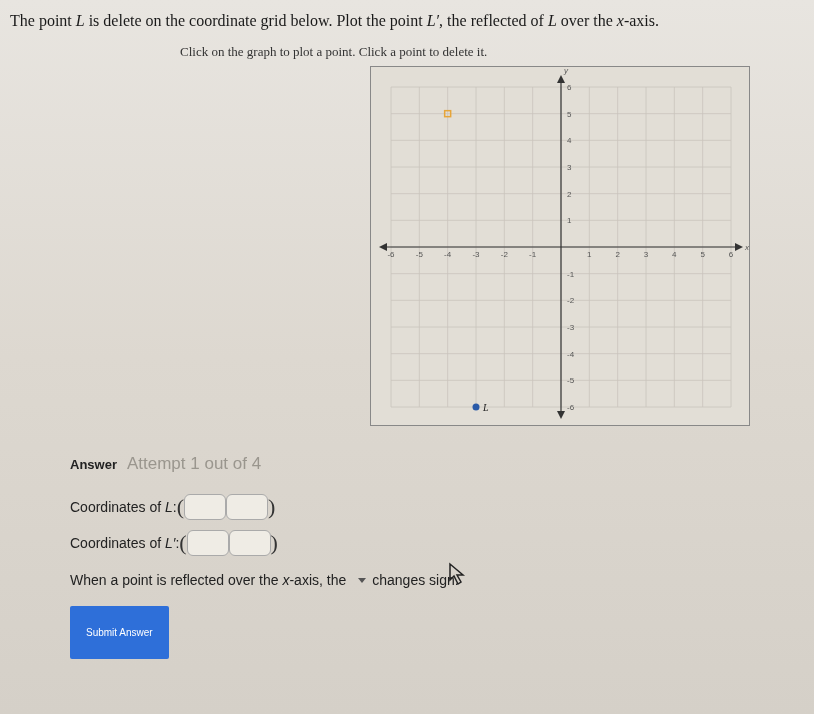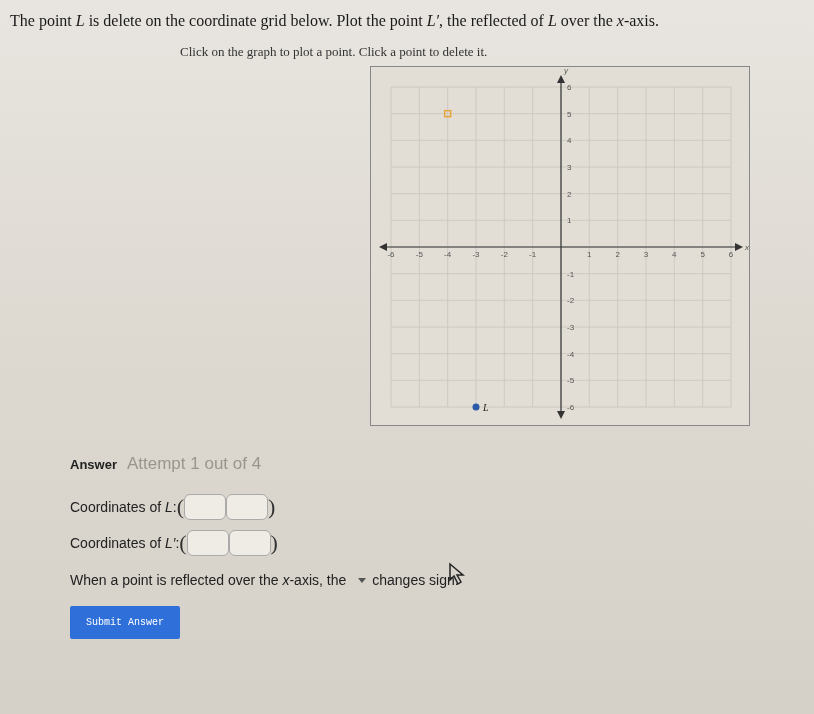--- a/index.html
+++ b/index.html
@@ -87,23 +87,23 @@
     width:0;height:0;
     border-left:4px solid transparent;
     border-right:4px solid transparent;
     border-top:5px solid #555;
   }
   .submit-btn {
     margin-top: 18px;
     background: #2e6fd9;
     color:#fff;
     border:none;
-    padding: 11px 16px;
+    padding: 21px 16px;
     font-size: 10px;
-    font-family: Liberation Mono, monospace;
+    font-family: Liberation Sans, sans-serif;
     border-radius:2px;
     cursor:pointer;
   }
   .cursor-arrow {
     position:absolute;
     left: 448px;
     top: 562px;
     pointer-events:none;
   }
 </style>

